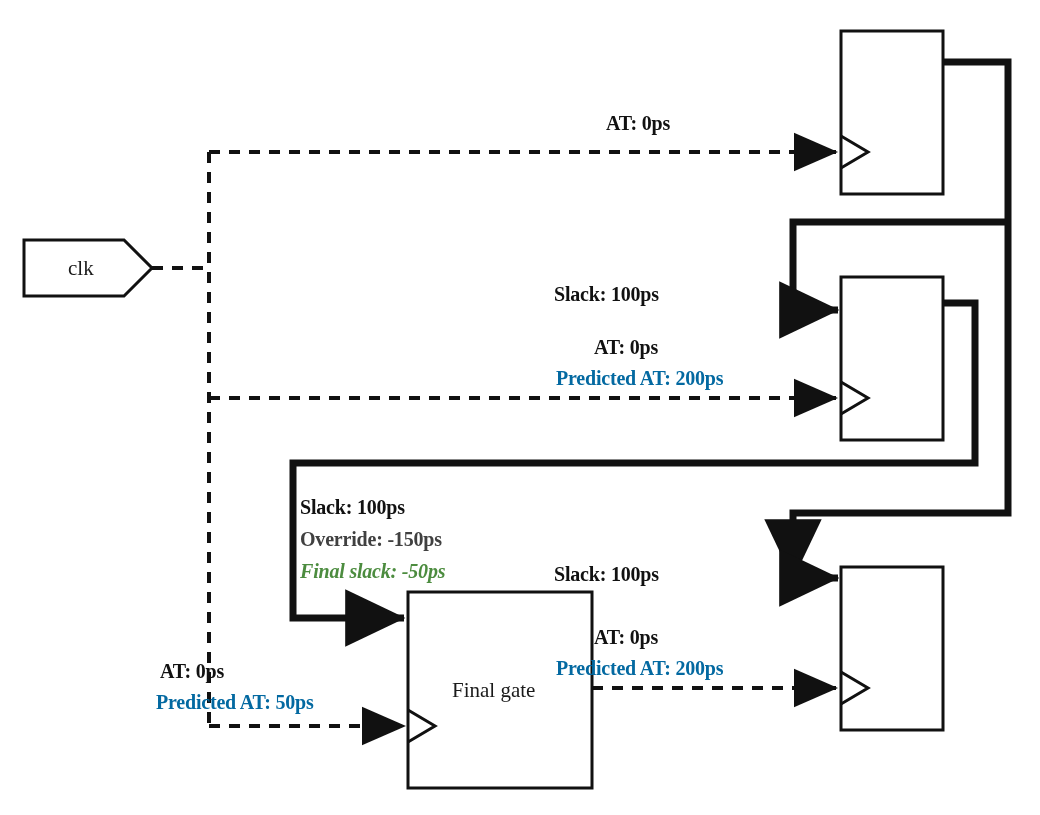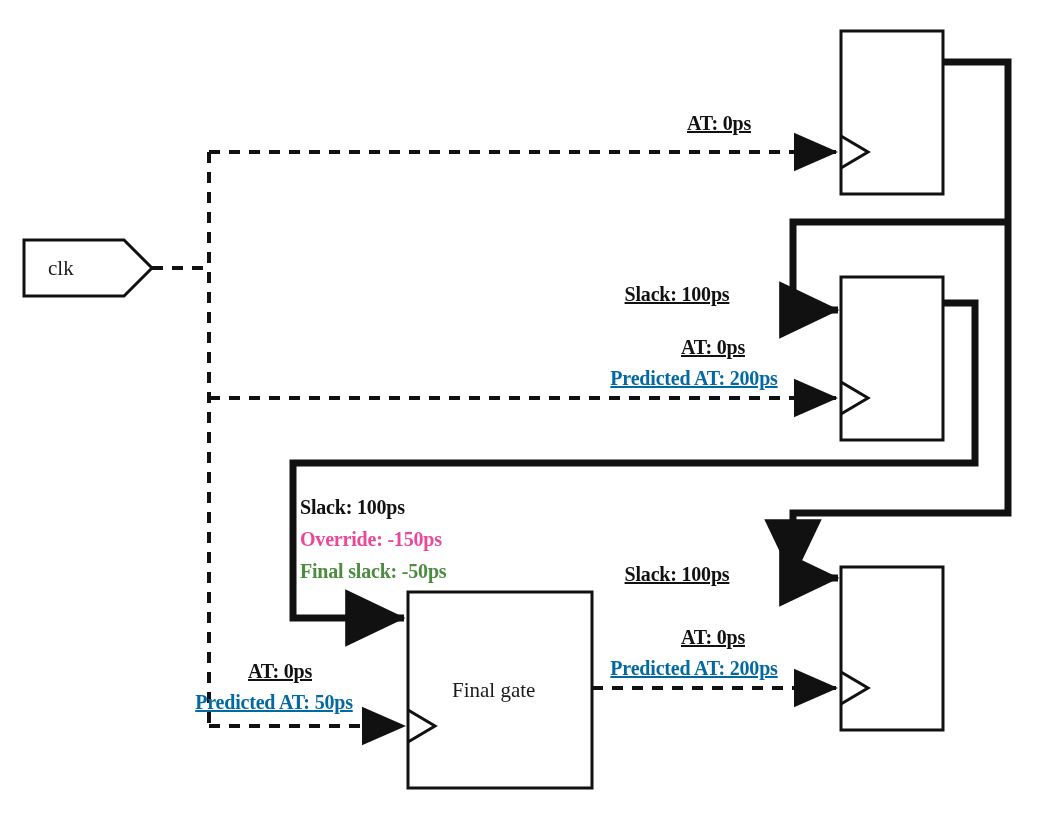--- a/index.html
+++ b/index.html
@@ -29,26 +29,25 @@
     position: absolute;
     font-family: "Liberation Serif", "DejaVu Serif", serif;
     font-weight: bold;
     font-size: 20px;
     line-height: 1;
     white-space: nowrap;
     color: #1a1a1a;
     letter-spacing: -0.2px;
   }
   .lbl.right {
-    text-align: center;
-    text-decoration: underline;
+    text-align: left;
   }
   .lbl.orange  { color: #0369a1; }
-  .lbl.gold    { color: #ec4899; }
-  .lbl.green   { color: #4C8C3F; }
+  .lbl.gold    { color: #404040; }
+  .lbl.green   { color: #4C8C3F; font-style: italic; }
   .lbl.black   { color: #111111; }
   .boxlabel {
     position: absolute;
     font-family: "Liberation Serif", "DejaVu Serif", serif;
     font-weight: normal;
     font-size: 21px;
     color: #1a1a1a;
     white-space: nowrap;
   }
 </style>
@@ -96,34 +95,34 @@
     <rect x="841" y="277" width="102" height="163" fill="#ffffff" stroke="#111111" stroke-width="3"></rect>
     <path d="M841,382 L868,398 L841,414" fill="none" stroke="#111111" stroke-width="3" stroke-linejoin="miter"></path>
 
     <rect x="841" y="567" width="102" height="163" fill="#ffffff" stroke="#111111" stroke-width="3"></rect>
     <path d="M841,672 L868,688 L841,704" fill="none" stroke="#111111" stroke-width="3" stroke-linejoin="miter"></path>
 
     <rect x="408" y="592" width="184" height="196" fill="#ffffff" stroke="#111111" stroke-width="3"></rect>
     <path d="M408,710 L435,726 L408,742" fill="none" stroke="#111111" stroke-width="3" stroke-linejoin="miter"></path>
   </svg>
 
-  <div class="boxlabel" style="left:48px; top:256px;">clk</div>
+  <div class="boxlabel" style="left:68px; top:256px;">clk</div>
 
   <div class="lbl black right" style="left:606px; top:113px; width:226px;">AT: 0ps</div>
 
   <div class="lbl black right" style="left:554px; top:284px; width:246px;">Slack: 100ps</div>
   <div class="lbl black right" style="left:594px; top:337px; width:238px;">AT: 0ps</div>
   <div class="lbl orange right" style="left:556px; top:368px; width:276px;">Predicted AT: 200ps</div>
 
   <div class="lbl black" style="left:300px; top:497px;">Slack: 100ps</div>
   <div class="lbl gold" style="left:300px; top:529px;">Override: -150ps</div>
   <div class="lbl green" style="left:300px; top:561px;">Final slack: -50ps</div>
 
   <div class="lbl black right" style="left:160px; top:661px; width:240px;">AT: 0ps</div>
-  <div class="lbl orange right" style="left:148px; top:692px; width:252px;">Predicted AT: 50ps</div>
+  <div class="lbl orange right" style="left:156px; top:692px; width:252px;">Predicted AT: 50ps</div>
 
   <div class="boxlabel" style="left:452px; top:678px;">Final gate</div>
 
   <div class="lbl black right" style="left:554px; top:564px; width:246px;">Slack: 100ps</div>
   <div class="lbl black right" style="left:594px; top:627px; width:238px;">AT: 0ps</div>
   <div class="lbl orange right" style="left:556px; top:658px; width:276px;">Predicted AT: 200ps</div>
 
 </div>
 
 </body></html>

